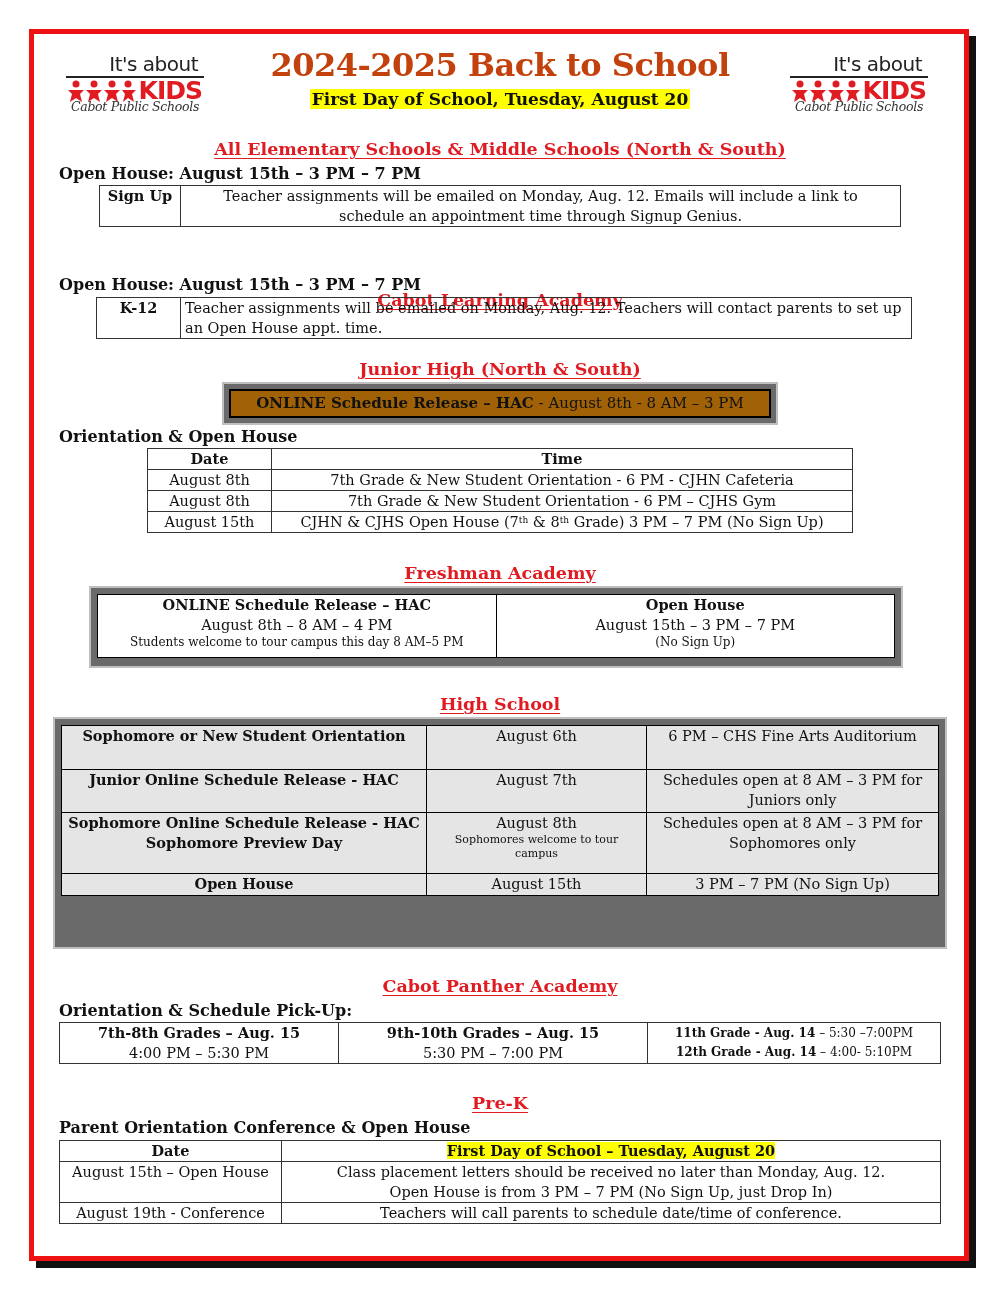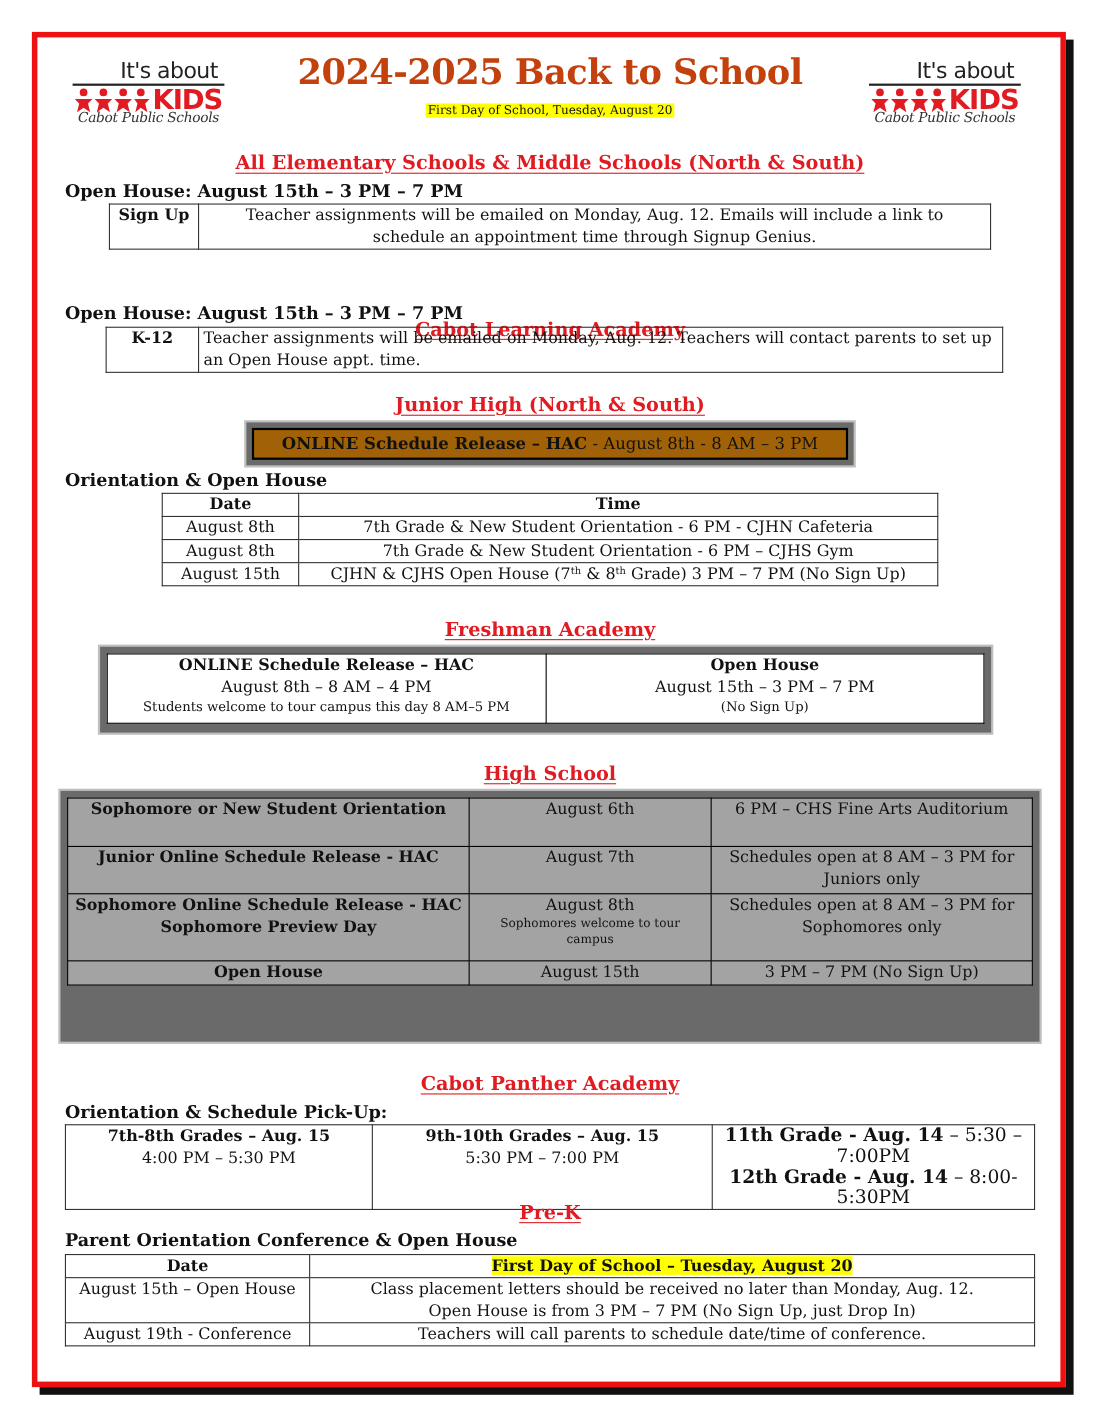--- a/index.html
+++ b/index.html
@@ -14,21 +14,21 @@
   .logo .its { position: absolute; right: 8px; top: 0; font-family: "DejaVu Sans", sans-serif; font-size: 20px; color: #222; letter-spacing: -0.5px; }
   .logo .rule { position: absolute; left: 0; right: 2px; top: 24px; height: 2px; background: #222; }
   .logo .kids-row { position: absolute; left: 0; top: 24px; height: 28px; width: 140px; }
   .logo .kids { position: absolute; right: 4px; top: 0; font-family: "DejaVu Sans", sans-serif; font-weight: bold; font-size: 25px; color: #e01b22; letter-spacing: -1px; }
   .logo .figs { position: absolute; left: 2px; top: 4px; width: 70px; height: 22px; }
   .logo .cabot { position: absolute; left: 0; right: 2px; top: 47px; text-align: center; font-family: "DejaVu Serif", serif; font-style: italic; font-size: 12.5px; color: #333; letter-spacing: -0.3px; }
 
   .title { position: absolute; left: 200px; width: 600px; top: 46px; text-align: center; font-weight: bold; font-size: 32px; color: #c2410c; letter-spacing: -0.5px; }
   .subtitle-wrap { position: absolute; left: 200px; width: 600px; top: 89px; text-align: center; }
   .hl { background: #ffff00; }
-  .subtitle { font-weight: normal; font-size: 11px; padding: 0 2px; }
+  .subtitle { font-weight: bold; font-size: 17px; padding: 0 2px; }
 
   .section-heading { position: absolute; left: 0; width: 1000px; text-align: center; color: #e01b22; font-weight: bold; font-size: 17.5px; text-decoration: underline; text-underline-offset: 3px; }
   .sub-heading { position: absolute; left: 59px; font-weight: bold; font-size: 16px; color: #111; }
 
   table { border-collapse: collapse; font-size: 14.5px; }
   td, th { border: 1.5px solid #333; text-align: center; vertical-align: top; font-weight: normal; line-height: 20px; }
   .bold { font-weight: bold; }
   .small { font-size: 12px; line-height: 15px; }
   .xsmall { font-size: 11px; line-height: 14px; }
 
@@ -161,21 +161,21 @@
         </td>
       </tr>
     </tbody>
       </table>
   </div>
 </div>
 
 <div class="section-heading" style="top:694px;">High School</div>
 <div class="framed-outer" style="left:53px; top:717px; width:894px; height:232px;">
   <div class="framed-mid" style="height:228px; padding:6px 6px 8px 6px;">
-    <table style="width:100%; background:#a3a3a3;">
+    <table style="width:100%; background:#e5e5e5;">
       <tbody>
           <tr style="height:44px;">
         <td class="bold" style="width:365px; border-color:#000;">Sophomore or New Student Orientation</td>
         <td style="width:220px; border-color:#000;">August 6th</td>
         <td style="border-color:#000;">6 PM – CHS Fine Arts Auditorium</td>
       </tr>
       <tr style="height:43px;">
         <td class="bold" style="border-color:#000;">Junior Online Schedule Release - HAC</td>
         <td style="border-color:#000;">August 7th</td>
         <td style="border-color:#000; padding:0 14px;">Schedules open at 8 AM – 3 PM for Juniors only</td>
@@ -207,23 +207,23 @@
   <tbody>
       <tr>
     <td style="width:279px;">
       <div class="bold">7th-8th Grades – Aug. 15</div>
       <div>4:00 PM – 5:30 PM</div>
     </td>
     <td style="width:309px;">
       <div class="bold">9th-10th Grades – Aug. 15</div>
       <div>5:30 PM – 7:00 PM</div>
     </td>
-    <td style="font-size:17px; line-height:19px; vertical-align:middle;">
+    <td style="font-size:12px; line-height:19px; vertical-align:middle;">
       <div><span class="bold">11th Grade - Aug. 14</span><span> – 5:30 –7:00PM</span></div>
-      <div><span class="bold">12th Grade - Aug. 14</span><span> – 8:00- 5:30PM</span></div>
+      <div><span class="bold">12th Grade - Aug. 14</span><span> – 4:00- 5:10PM</span></div>
     </td>
   </tr>
 </tbody>
   </table>
 
 <div class="section-heading" style="top:1093px;">Pre-K</div>
 <div class="sub-heading" style="top:1118px;">Parent Orientation Conference &amp; Open House</div>
 <table class="abs" style="left:59px; top:1140px; width:882px;">
   <tbody>
       <tr>

